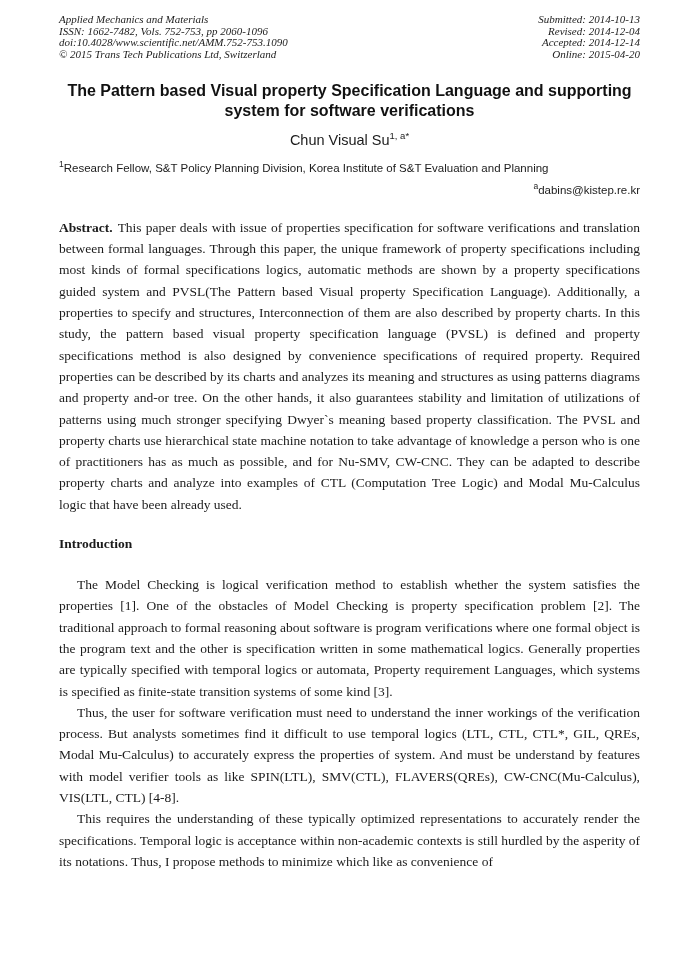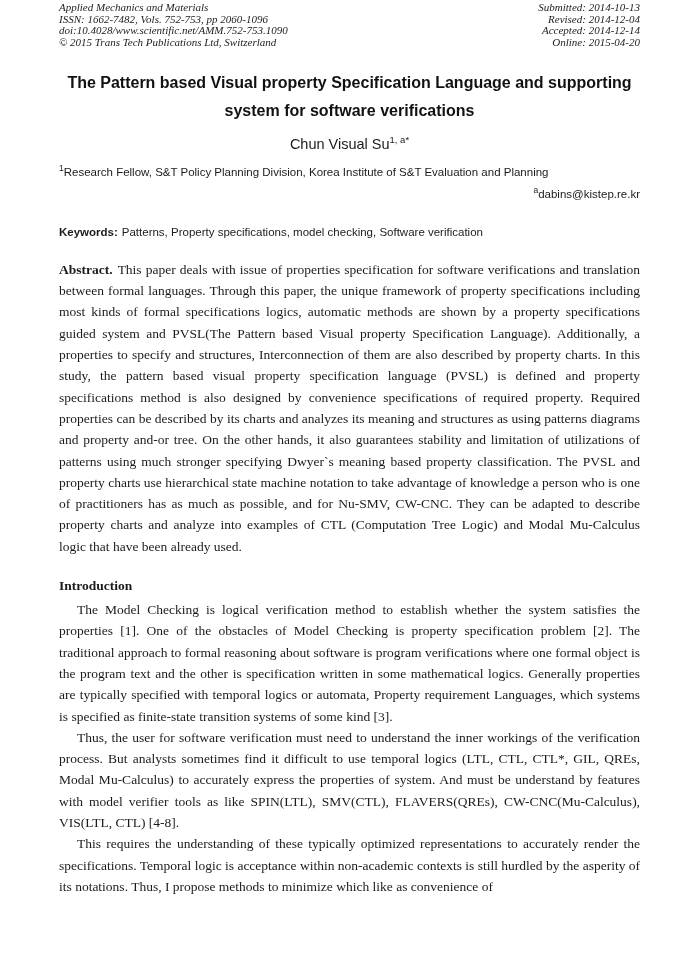--- a/index.html
+++ b/index.html
@@ -2,21 +2,21 @@
 <html><head>
 <meta charset="utf-8">
 <style>
   html, body { margin: 0; padding: 0; background: #ffffff; }
   .page {
     position: relative;
     width: 678px;
     height: 959px;
     box-sizing: border-box;
     background: #ffffff;
-    padding: 2px 38px 0 59px;
+    padding: 14px 38px 0 59px;
     font-family: "Liberation Serif", serif;
     color: #1b1b1b;
     overflow: hidden;
   }
   
   .jheader {
     display: flex;
     justify-content: space-between;
     font-style: italic;
     font-size: 11px;
@@ -24,21 +24,21 @@
     color: #222;
   }
   .jheader .right { text-align: right; }
   
   .paper-title {
     margin-top: 21px;
     text-align: center;
     font-family: "Liberation Sans", sans-serif;
     font-weight: bold;
     font-size: 16px;
-    line-height: 28px;
+    line-height: 20px;
     color: #111;
   }
   .author-line {
     margin-top: 9px;
     text-align: center;
     font-family: "Liberation Sans", sans-serif;
     font-size: 14.5px;
     color: #1b1b1b;
   }
   .author-line sup { font-size: 9.5px; }
@@ -77,21 +77,21 @@
     font-size: 13.5px;
     line-height: 20px;
   }
   .body-text p {
     margin: 0;
     font-size: 13.5px;
     line-height: 21.3px;
     text-align: justify;
     text-indent: 18px;
   }
-  .body-text p:first-of-type { margin-top: 3px; }
+  .body-text p:first-of-type { margin-top: 20px; }
 </style>
 </head>
 <body>
 
 <div class="page">
 
   <div class="jheader">
     <div class="left">
       <div>Applied Mechanics and Materials</div>
       <div>ISSN: 1662-7482, Vols. 752-753, pp 2060-1096</div>
@@ -107,21 +107,20 @@
   </div>
 
   <div class="paper-title">The Pattern based Visual property Specification Language and supporting system for software verifications</div>
 
   <div class="author-line"><span>Chun Visual Su</span><sup>1, a*</sup></div>
 
   <div class="affiliation-line"><sup>1</sup><span>Research Fellow, S&amp;T Policy Planning Division, Korea Institute of S&amp;T Evaluation and Planning</span></div>
 
   <div class="email-line"><sup>a</sup><span>dabins@kistep.re.kr</span></div>
 
-  <div class="keywords-line"><span class="kw-label">Keywords:</span><span>Patterns, Property specifications, model checking, Software verification</span></div>
 
   <div class="abstract-para"><span class="abs-label">Abstract.</span><span>This paper deals with issue of properties specification for software verifications and translation between formal languages. Through this paper, the unique framework of property specifications including most kinds of formal specifications logics, automatic methods are shown by a property specifications guided system and PVSL(The Pattern based Visual property Specification Language). Additionally, a properties to specify and structures, Interconnection of them are also described by property charts. In this study, the pattern based visual property specification language (PVSL) is defined and property specifications method is also designed by convenience specifications of required property. Required properties can be described by its charts and analyzes its meaning and structures as using patterns diagrams and property and-or tree. On the other hands, it also guarantees stability and limitation of utilizations of patterns using much stronger specifying Dwyer`s meaning based property classification. The PVSL and property charts use hierarchical state machine notation to take advantage of knowledge a person who is one of practitioners has as much as possible, and for Nu-SMV, CW-CNC. They can be adapted to describe property charts and analyze into examples of CTL (Computation Tree Logic) and Modal Mu-Calculus logic that have been already used.</span></div>
 
   <div class="section-heading">Introduction</div>
 
   <div class="body-text">
     <p>The Model Checking is logical verification method to establish whether the system satisfies the properties [1]. One of the obstacles of Model Checking is property specification problem [2]. The traditional approach to formal reasoning about software is program verifications where one formal object is the program text and the other is specification written in some mathematical logics. Generally properties are typically specified with temporal logics or automata, Property requirement Languages, which systems is specified as finite-state transition systems of some kind [3].</p>
     <p>Thus, the user for software verification must need to understand the inner workings of the verification process. But analysts sometimes find it difficult to use temporal logics (LTL, CTL, CTL*, GIL, QREs, Modal Mu-Calculus) to accurately express the properties of system. And must be understand by features with model verifier tools as like SPIN(LTL), SMV(CTL), FLAVERS(QREs), CW-CNC(Mu-Calculus), VIS(LTL, CTL) [4-8].</p>
     <p>This requires the understanding of these typically optimized representations to accurately render the specifications. Temporal logic is acceptance within non-academic contexts is still hurdled by the asperity of its notations. Thus, I propose methods to minimize which like as convenience of</p>
   </div>

